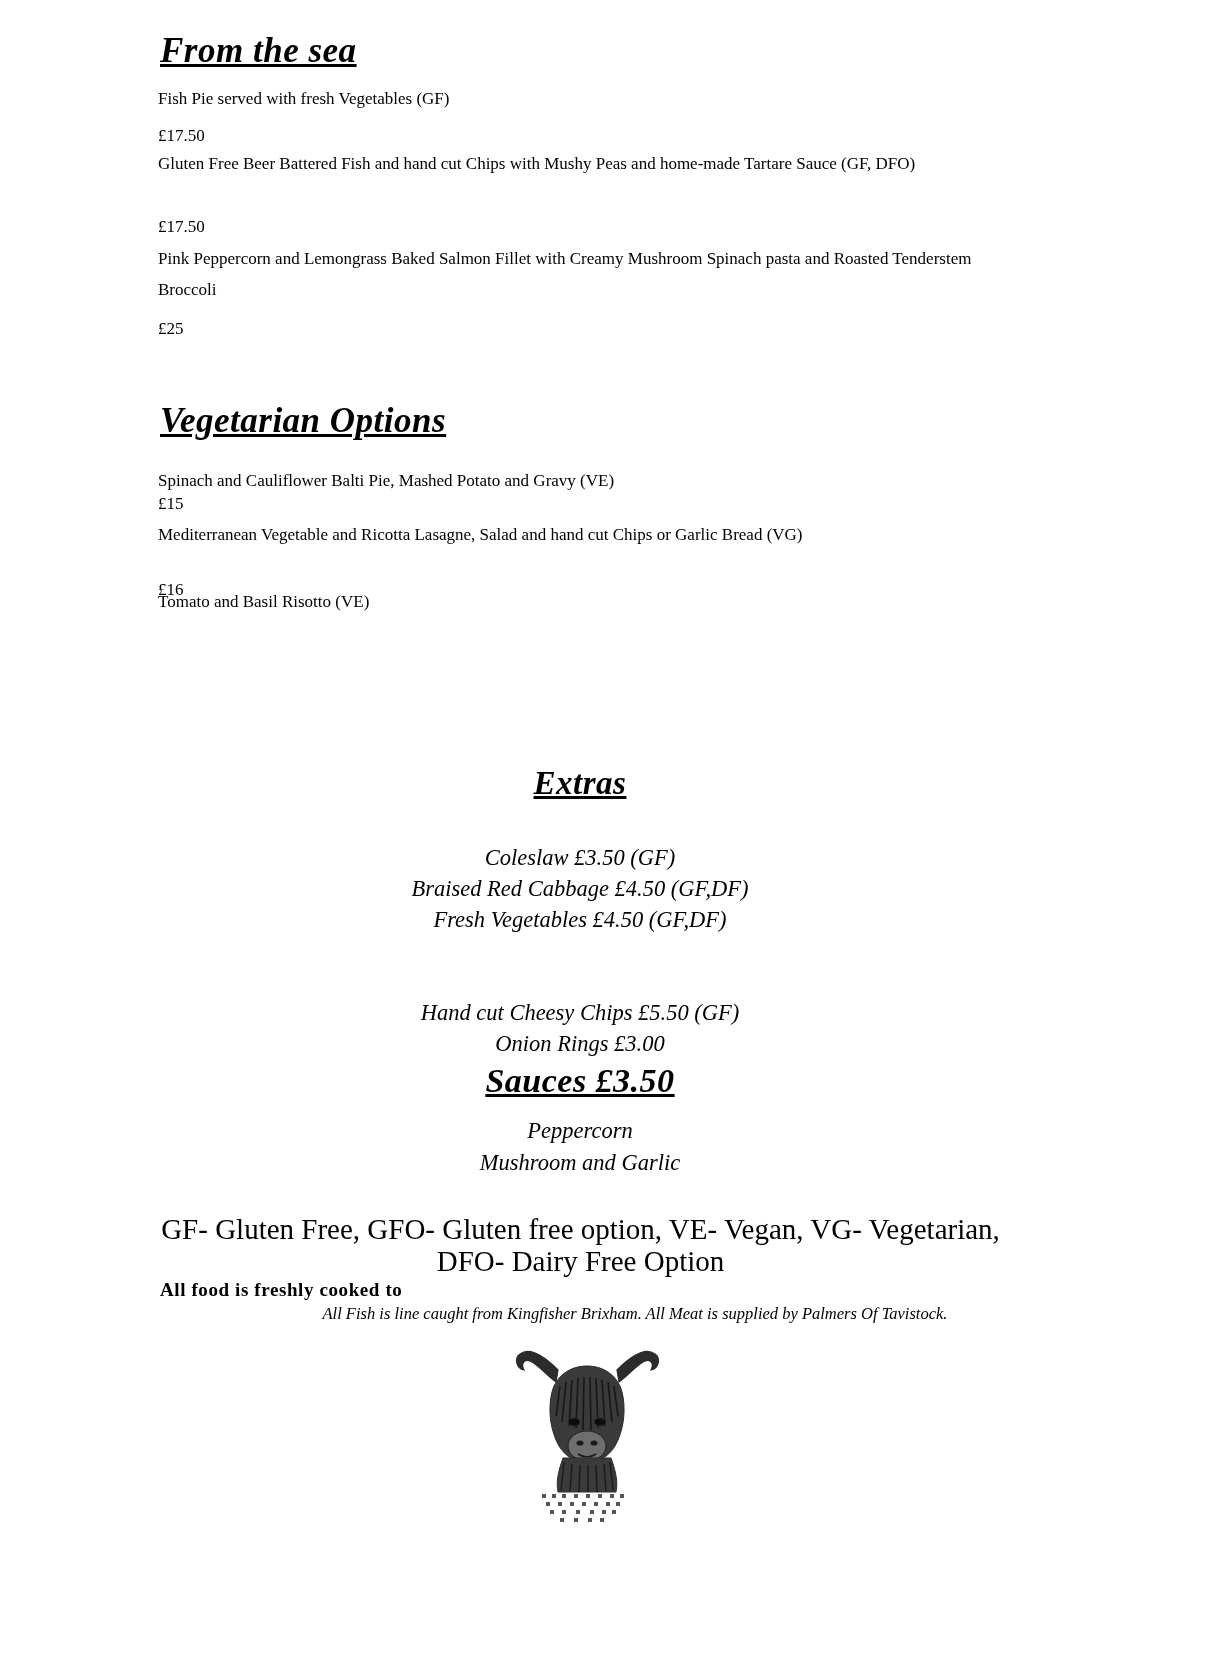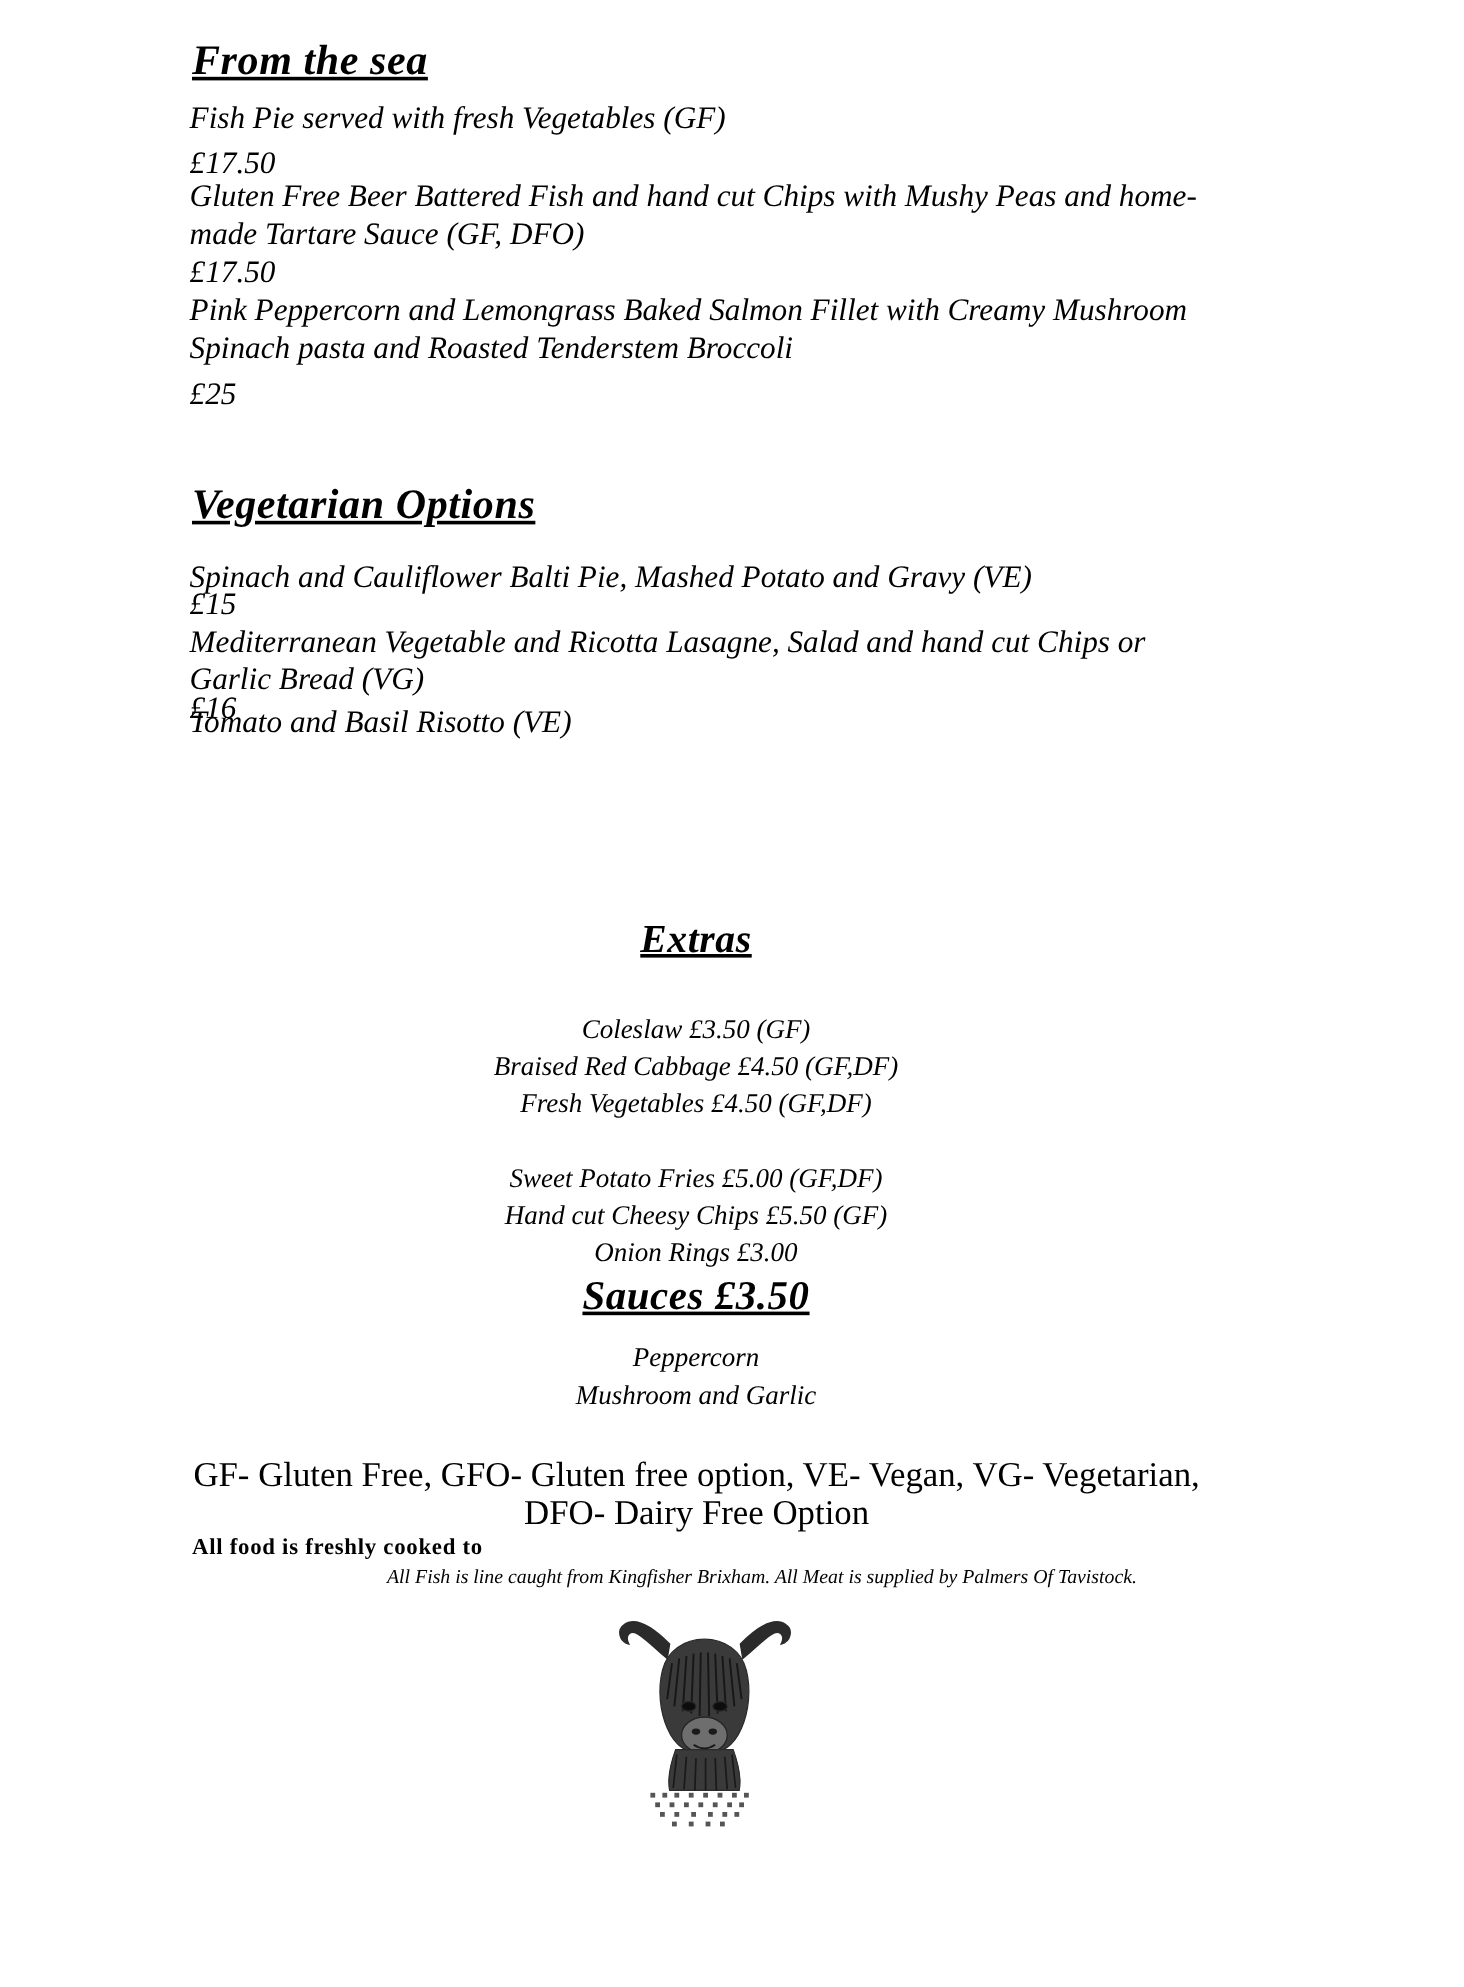--- a/index.html
+++ b/index.html
@@ -58,22 +58,21 @@
     top: 1060px;
     width: 1160px;
     text-align: center;
     font-size: 34px;
     line-height: 42px;
   }
 
   
   .menu-line {
     position: absolute;
-    font-style: italic;
-    font-size: 26px;
+    font-size: 17px;
     line-height: 31px;
   }
   .left-block {
     left: 158px;
     width: 840px;
     text-align: left;
   }
   .centered-line {
     left: 0;
     width: 1160px;
@@ -147,21 +146,20 @@
   <div class="menu-line left-block" style="top:519px;">Mediterranean Vegetable and Ricotta Lasagne, Salad and hand cut Chips or Garlic Bread (VG)</div>
   <div class="menu-line left-block" style="top:574px;">£16</div>
 
   <div class="menu-line left-block" style="top:586px;">Tomato and Basil Risotto (VE)</div>
 
   <div class="section-heading heading-extras">Extras</div>
 
   <div class="centered-line" style="top:842px;">Coleslaw £3.50 (GF)</div>
   <div class="centered-line" style="top:873px;">Braised Red Cabbage £4.50 (GF,DF)</div>
   <div class="centered-line" style="top:904px;">Fresh Vegetables £4.50 (GF,DF)</div>
-  <div class="centered-line" style="top:966px;">Sweet Potato Fries £5.00 (GF,DF)</div>
   <div class="centered-line" style="top:997px;">Hand cut Cheesy Chips £5.50 (GF)</div>
   <div class="centered-line" style="top:1028px;">Onion Rings £3.00</div>
 
   <div class="section-heading heading-sauces">Sauces £3.50</div>
 
   <div class="centered-line" style="top:1147px;">Mushroom and Garlic</div>
   <div class="centered-line" style="top:1115px;">Peppercorn</div>
 
   <div class="footer-key">GF- Gluten Free, GFO- Gluten free option, VE- Vegan, VG- Vegetarian, DFO- Dairy Free Option</div>
 

